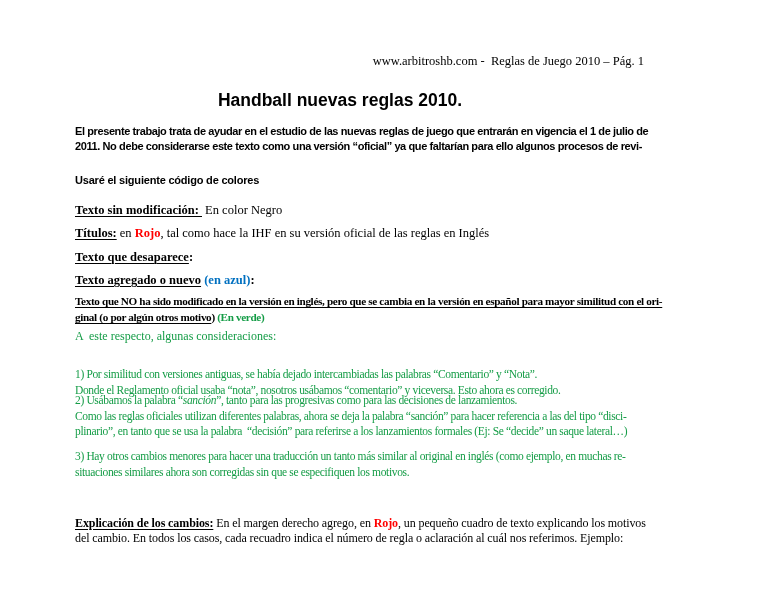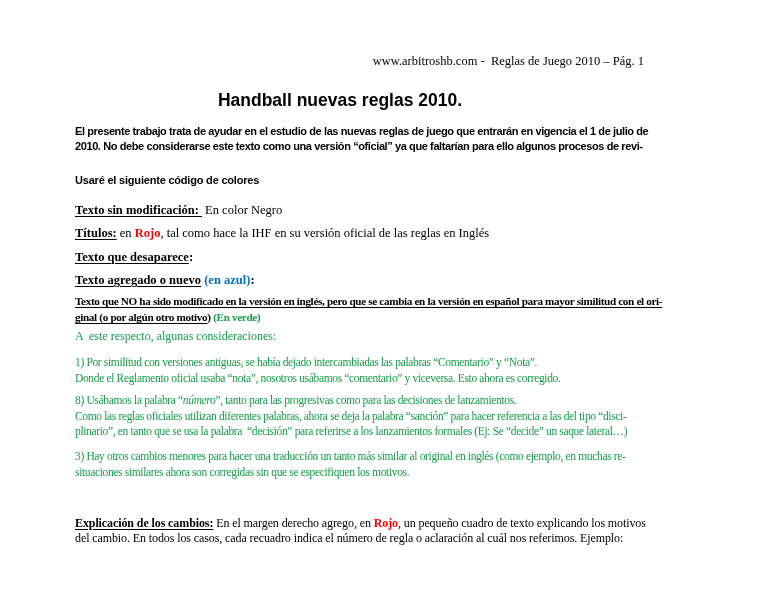--- a/index.html
+++ b/index.html
@@ -22,62 +22,62 @@
   .bu{font-weight:bold;text-decoration:underline;text-decoration-thickness:1px;text-underline-offset:2px;}
   .b{font-weight:bold;}
   .i{font-style:italic;}
   .red{color:#FF0000;}
   .blue{color:#0070C0;}
   .green{color:#149C46;}
 
   .boldpara{top:272px;font-size:11.2px;letter-spacing:-0.35px;line-height:16px;}
   .aeste{top:308px;font-size:12px;}
   .gp{font-size:11.5px;letter-spacing:-0.35px;line-height:15.5px;}
-  .p1{top:334px;}
+  .p1{top:346px;}
   .p2{top:372px;}
   .p3{top:428px;}
   .expl{top:495px;font-size:12px;letter-spacing:-0.1px;line-height:15px;}
 </style>
 </head>
 <body>
 
 <div class="doc">
 
   <div class="hdr ln"><span>www.arbitroshb.com -  Reglas de Juego 2010 – Pág. 1</span></div>
 
   <div class="ttl ln"><span>Handball nuevas reglas 2010.</span></div>
 
   <div class="blk sansb intro">
     <div class="ln"><span>El presente trabajo trata de ayudar en el estudio de las nuevas reglas de juego que entrarán en vigencia el 1 de julio de</span></div>
-    <div class="ln"><span>2010. No debe considerarse este texto como una versión “oficial” ya que faltarían para ello algunos procesos de revi-</span></div>
+    <div class="ln"><span>2011. No debe considerarse este texto como una versión “oficial” ya que faltarían para ello algunos procesos de revi-</span></div>
   </div>
 
   <div class="blk sansb usare ln"><span>Usaré el siguiente código de colores</span></div>
 
   <div class="blk legend">
     <div class="ln lg"><span class="bu">Texto sin modificación: </span><span> En color Negro</span></div>
     <div class="ln lg"><span class="bu">Títulos:</span><span> en </span><span class="b red">Rojo</span><span>, tal como hace la IHF en su versión oficial de las reglas en Inglés</span></div>
     <div class="ln lg"><span class="bu">Texto que desaparece</span><span class="b">:</span></div>
     <div class="ln lg"><span class="bu">Texto agregado o nuevo</span><span> </span><span class="b blue">(en azul)</span><span class="b">:</span></div>
   </div>
 
   <div class="blk boldpara">
     <div class="ln"><span class="bu">Texto que NO ha sido modificado en la versión en inglés, pero que se cambia en la versión en español para mayor similitud con el ori-</span></div>
-    <div class="ln"><span class="bu">ginal (o por algún otro motivo</span><span class="b">) </span><span class="b green">(En verde)</span></div>
+    <div class="ln"><span class="bu">ginal (o por algún otros motivo</span><span class="b">) </span><span class="b green">(En verde)</span></div>
   </div>
 
   <div class="blk aeste ln green"><span>A  este respecto, algunas consideraciones:</span></div>
 
   <div class="blk gp p1 green">
     <div class="ln"><span>1) Por similitud con versiones antiguas, se había dejado intercambiadas las palabras “Comentario” y “Nota”.</span></div>
     <div class="ln"><span>Donde el Reglamento oficial usaba “nota”, nosotros usábamos “comentario” y viceversa. Esto ahora es corregido.</span></div>
   </div>
 
   <div class="blk gp p2 green">
-    <div class="ln"><span>8) Usábamos la palabra “</span><span class="i">número</span><span>”, tanto para las progresivas como para las decisiones de lanzamientos.</span></div>
+    <div class="ln"><span>2) Usábamos la palabra “</span><span class="i">sanción</span><span>”, tanto para las progresivas como para las decisiones de lanzamientos.</span></div>
     <div class="ln"><span>Como las reglas oficiales utilizan diferentes palabras, ahora se deja la palabra “sanción” para hacer referencia a las del tipo “disci-</span></div>
     <div class="ln"><span>plinario”, en tanto que se usa la palabra  “decisión” para referirse a los lanzamientos formales (Ej: Se “decide” un saque lateral…)</span></div>
   </div>
 
   <div class="blk gp p3 green">
     <div class="ln"><span>3) Hay otros cambios menores para hacer una traducción un tanto más similar al original en inglés (como ejemplo, en muchas re-</span></div>
     <div class="ln"><span>situaciones similares ahora son corregidas sin que se especifiquen los motivos.</span></div>
   </div>
 
   <div class="blk expl">

